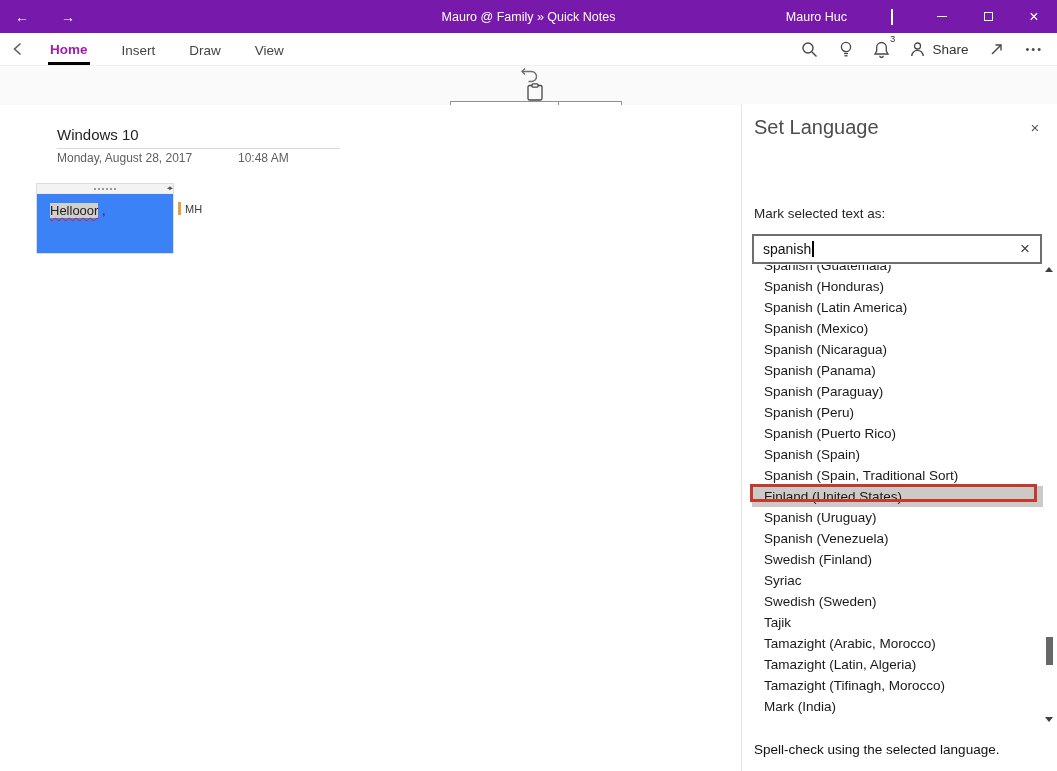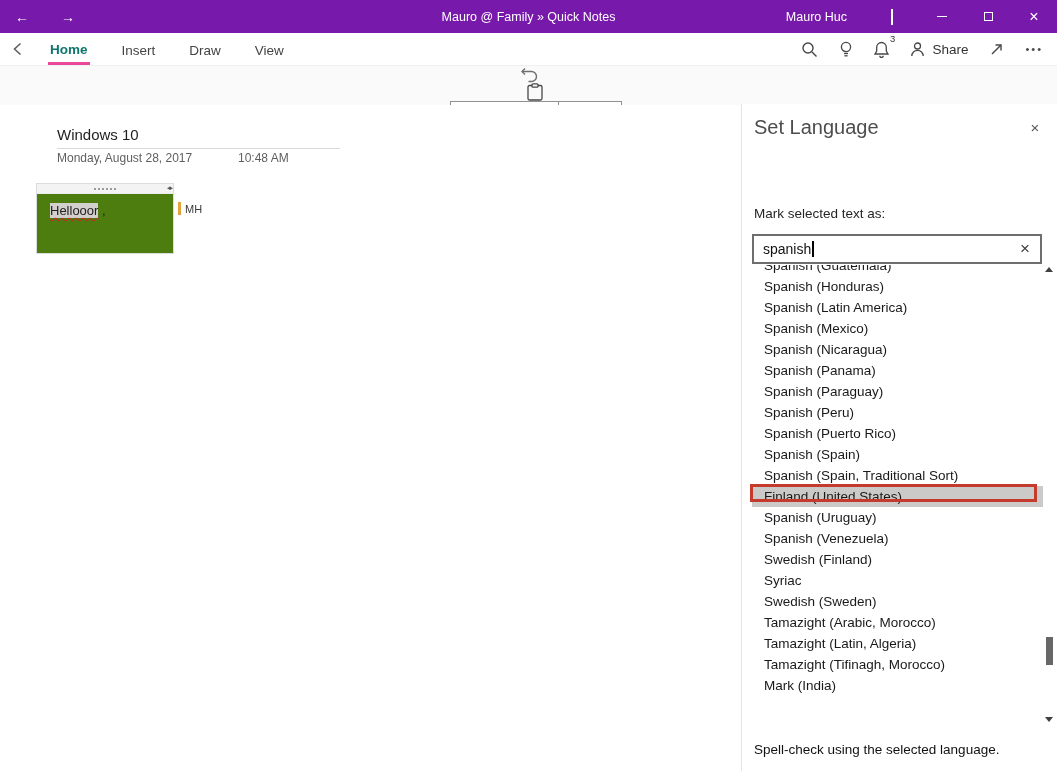--- a/index.html
+++ b/index.html
@@ -29,21 +29,21 @@
   .close-glyph { font-size:16px; line-height:1; }
 
   
   .ribbon {
     position:absolute; left:0; top:33px; width:1057px; height:32px;
     background:#fff; display:flex; align-items:center;
   }
   .rb-back { width:36px; height:32px; display:flex; align-items:center; justify-content:center; }
   .tabs { display:flex; gap:30px; margin-left:12px; height:32px; }
   .tab { font-size:13.5px; color:#444; height:32px; padding:3px 2px 0 2px; }
-  .tab.active { font-weight:bold; color:#0f766e; border-bottom:3px solid #ec4899;text-align:right; }
+  .tab.active { font-weight:bold; color:#a21caf; border-bottom:3px solid #000000;text-align:right; }
   .rb-right { margin-left:auto; display:flex; align-items:center; gap:21px; margin-right:14px; }
   .rb-icon-btn { display:flex; align-items:center; justify-content:center; height:28px; }
   .bell { position:relative; }
   .badge { position:absolute; top:-2px; right:-6px; font-size:9.5px; color:#333; }
   .share { display:flex; align-items:center; gap:7px; font-size:13.5px; color:#333; }
   .ellipsis { font-size:11px; letter-spacing:2px; color:#474747; }
 
   
   .toolbar {
     position:absolute; left:0; top:65px; width:1057px; height:53px;
@@ -65,21 +65,21 @@
   .letterA { font-size:13px; color:#333; line-height:1; }
   .combo2 { display:flex; align-items:center; gap:2px; }
   .tags { display:flex; align-items:center; gap:6px; font-size:13.5px; color:#333; margin-left:16px; }
 
   
   .canvas { position:absolute; left:0; top:105px; width:741px; bottom:0; background:#fff; }
   .page-title { position:absolute; left:57px; top:21px; font-size:15px; color:#1f1f1f; }
   .title-rule { position:absolute; left:57px; top:43px; width:283px; height:1px; background:#d9d9d9; }
   .page-date { position:absolute; left:57px; top:46px; font-size:12px; color:#5f5f5f; }
   .page-time { position:absolute; left:238px; top:46px; font-size:12px; color:#5f5f5f; }
-  .note { position:absolute; left:36px; top:78px; width:138px; height:71px; border:1px solid #dcdcdc; background:#4d7c0f; }
+  .note { position:absolute; left:36px; top:78px; width:138px; height:71px; border:1px solid #dcdcdc; background:#3b82f6; }
   .note-handle { position:relative; height:10px; background:#f3f3f3; border-bottom:1px solid #ececec; }
   .drag-dots { position:absolute; left:50%; top:4px; transform:translateX(-50%); width:22px; height:0; border-top:2px dotted #9a9a9a; }
   .resize { position:absolute; right:1px; top:-1px; font-size:7px; color:#555; letter-spacing:-1px; line-height:10px; }
   .note-text { position:absolute; left:13px; top:19px; font-size:13px; color:#222; }
   .misspelled {
     background:#d2cfcd;
     text-decoration-line:underline; text-decoration-style:wavy; text-decoration-color:#e8112d;
     text-decoration-thickness:1px; text-underline-offset:2px;
   }
   .author { position:absolute; left:178px; top:97px; display:flex; align-items:center; gap:4px; }
@@ -422,20 +422,23 @@
         <div class="lang-item">
         <span>Swedish (Finland)</span>
       </div>
         <div class="lang-item">
         <span>Syriac</span>
       </div>
         <div class="lang-item">
         <span>Swedish (Sweden)</span>
       </div>
         <div class="lang-item">
+        <span>Tajik</span>
+      </div>
+        <div class="lang-item">
         <span>Tamazight (Arabic, Morocco)</span>
       </div>
         <div class="lang-item">
         <span>Tamazight (Latin, Algeria)</span>
       </div>
         <div class="lang-item">
         <span>Tamazight (Tifinagh, Morocco)</span>
       </div>
         <div class="lang-item">
         <span>Mark (India)</span>

